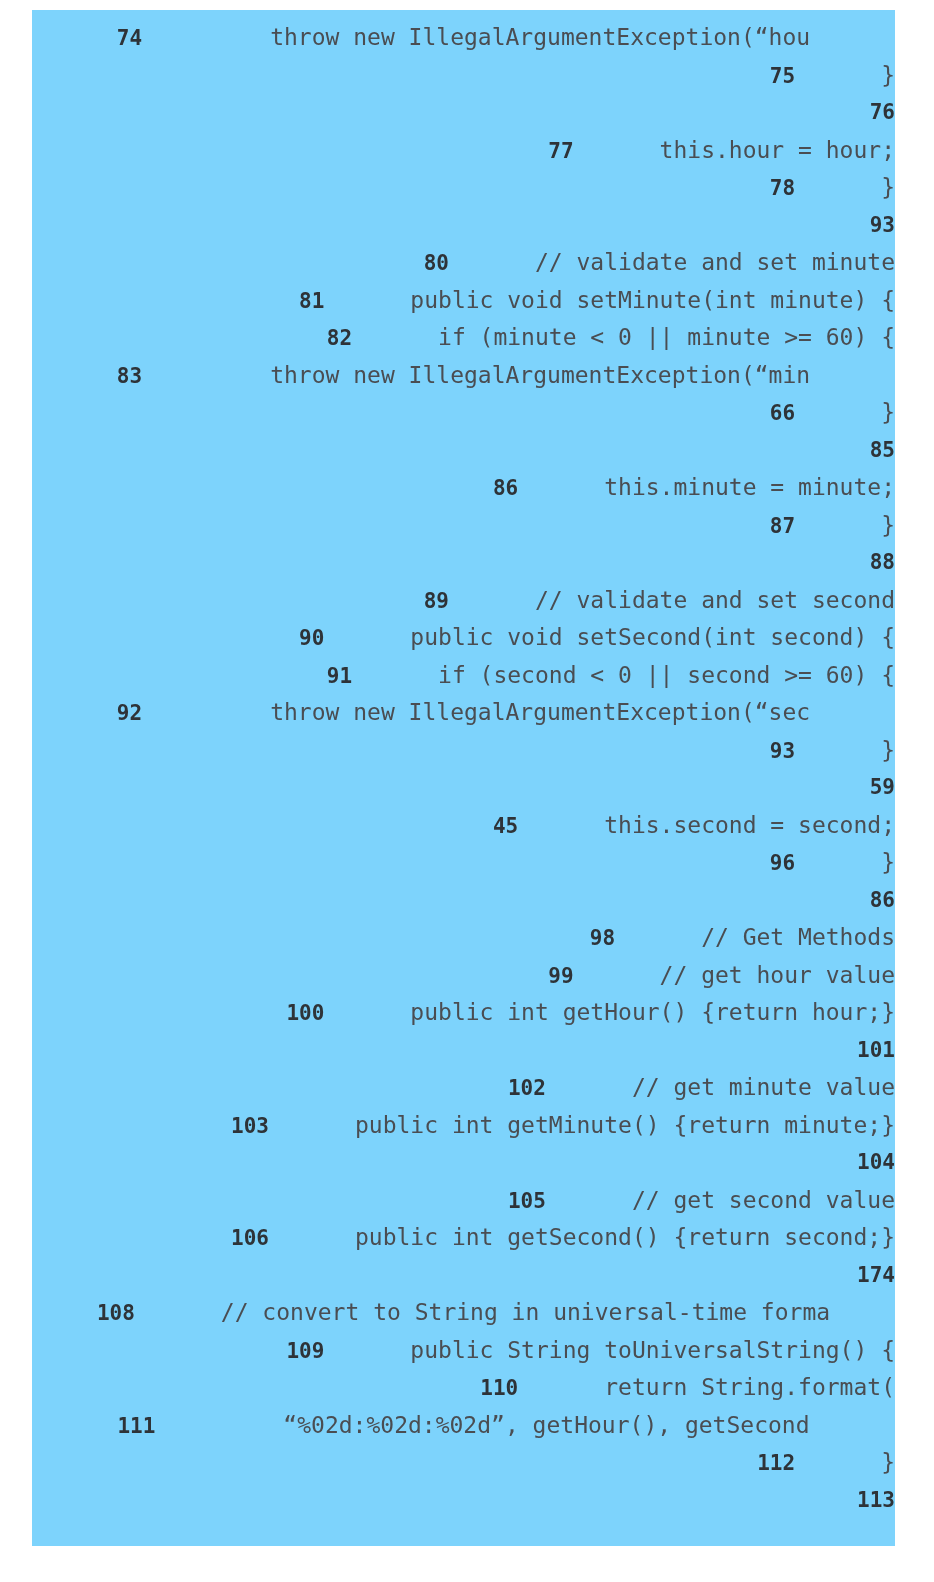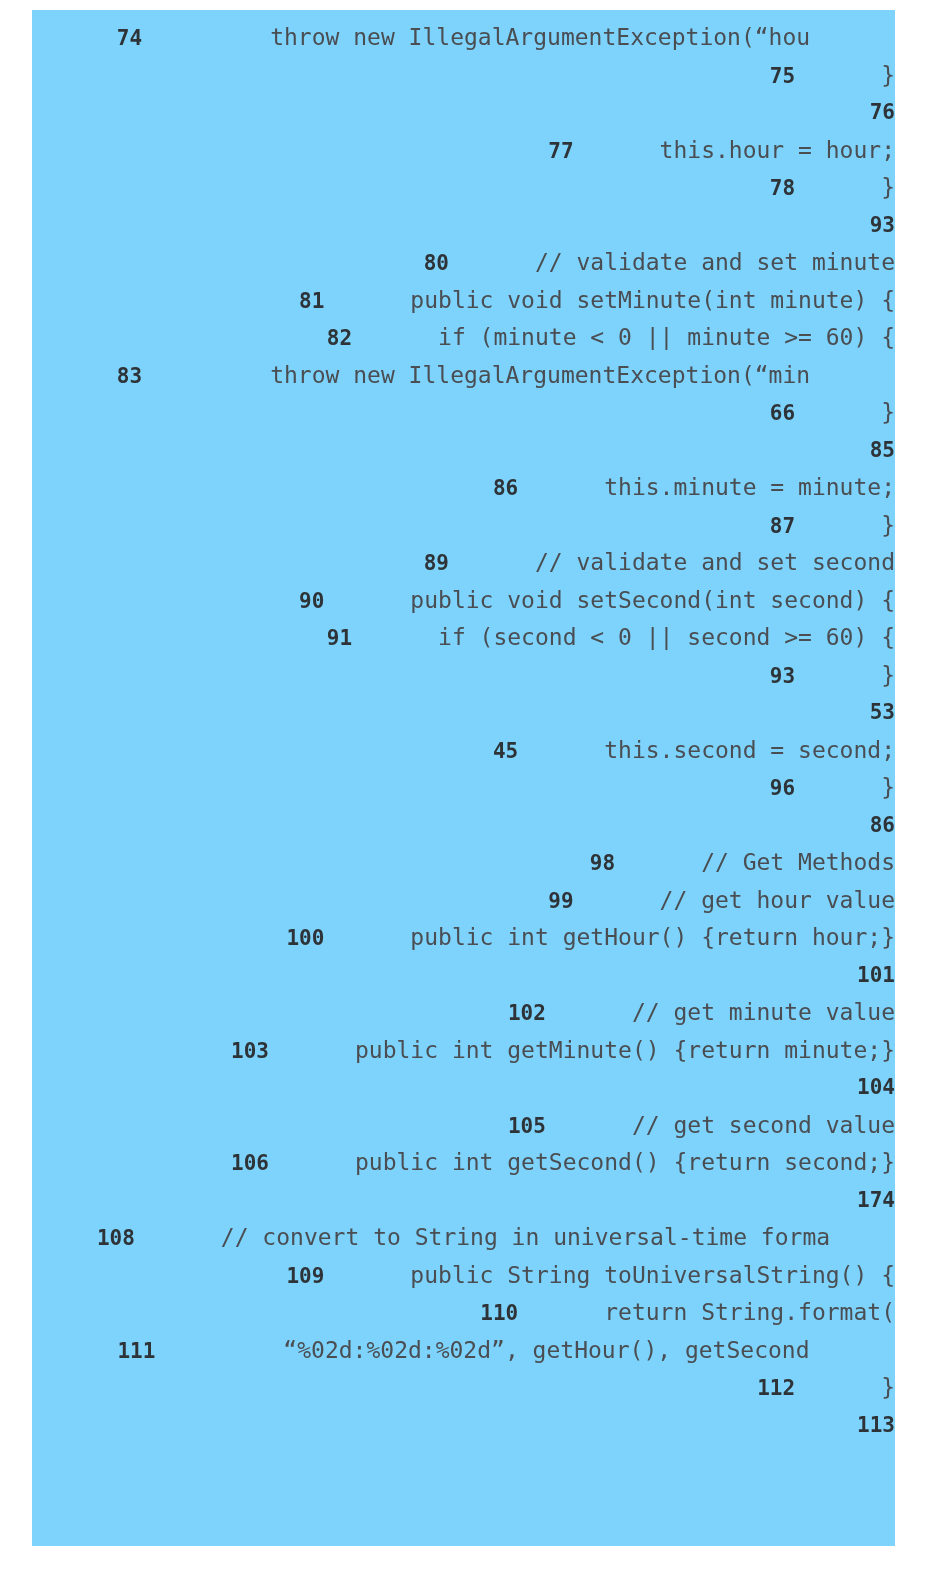--- a/index.html
+++ b/index.html
@@ -91,25 +91,27 @@
         <div class="code-line"><span class="line-no">78</span><span class="gap-md"></span><span class="line-code">}</span></div>
         <div class="code-line"><span class="line-no">93</span></div>
         <div class="code-line"><span class="line-no">80</span><span class="gap-md"></span><span class="line-code">// validate and set minute</span></div>
         <div class="code-line"><span class="line-no">81</span><span class="gap-md"></span><span class="line-code">public void setMinute(int minute) {</span></div>
         <div class="code-line"><span class="line-no">82</span><span class="gap-md"></span><span class="line-code">if (minute &lt; 0 || minute &gt;= 60) {</span></div>
         <div class="code-line overflow-row"><span class="line-no">83</span><span class="gap-lg"></span><span class="line-code">throw new IllegalArgumentException(“min</span></div>
         <div class="code-line"><span class="line-no">66</span><span class="gap-md"></span><span class="line-code">}</span></div>
         <div class="code-line"><span class="line-no">85</span></div>
         <div class="code-line"><span class="line-no">86</span><span class="gap-md"></span><span class="line-code">this.minute = minute;</span></div>
         <div class="code-line"><span class="line-no">87</span><span class="gap-md"></span><span class="line-code">}</span></div>
+        <div class="code-line"><span class="line-no">88</span></div>
         <div class="code-line"><span class="line-no">89</span><span class="gap-md"></span><span class="line-code">// validate and set second</span></div>
         <div class="code-line"><span class="line-no">90</span><span class="gap-md"></span><span class="line-code">public void setSecond(int second) {</span></div>
         <div class="code-line"><span class="line-no">91</span><span class="gap-md"></span><span class="line-code">if (second &lt; 0 || second &gt;= 60) {</span></div>
+        <div class="code-line overflow-row"><span class="line-no">92</span><span class="gap-lg"></span><span class="line-code">throw new IllegalArgumentException(“sec</span></div>
         <div class="code-line"><span class="line-no">93</span><span class="gap-md"></span><span class="line-code">}</span></div>
-        <div class="code-line"><span class="line-no">53</span></div>
+        <div class="code-line"><span class="line-no">59</span></div>
         <div class="code-line"><span class="line-no">45</span><span class="gap-md"></span><span class="line-code">this.second = second;</span></div>
         <div class="code-line"><span class="line-no">96</span><span class="gap-md"></span><span class="line-code">}</span></div>
         <div class="code-line"><span class="line-no">86</span></div>
         <div class="code-line"><span class="line-no">98</span><span class="gap-md"></span><span class="line-code">// Get Methods</span></div>
         <div class="code-line"><span class="line-no">99</span><span class="gap-md"></span><span class="line-code">// get hour value</span></div>
         <div class="code-line"><span class="line-no">100</span><span class="gap-md"></span><span class="line-code">public int getHour() {return hour;}</span></div>
         <div class="code-line"><span class="line-no">101</span></div>
         <div class="code-line"><span class="line-no">102</span><span class="gap-md"></span><span class="line-code">// get minute value</span></div>
         <div class="code-line"><span class="line-no">103</span><span class="gap-md"></span><span class="line-code">public int getMinute() {return minute;}</span></div>
         <div class="code-line"><span class="line-no">104</span></div>

